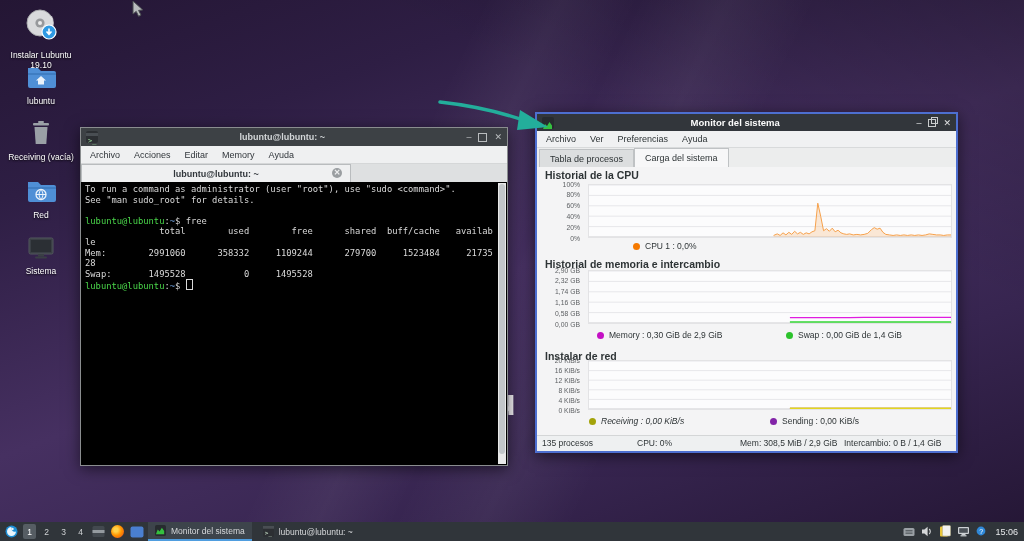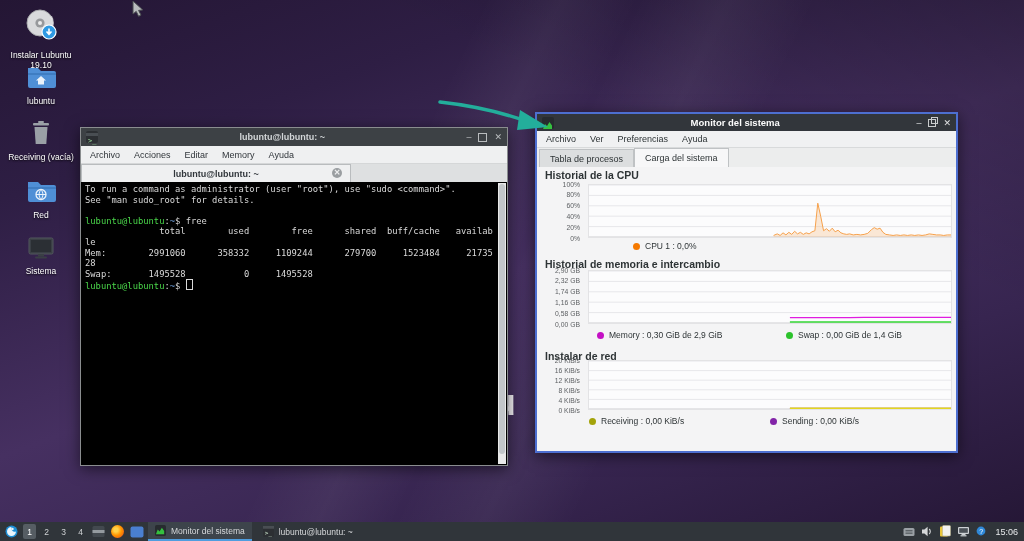--- a/index.html
+++ b/index.html
@@ -297,33 +297,39 @@
           <line x1="0" x2="100" y1="40" y2="40" stroke="#e7e7ea" vector-effect="non-scaling-stroke"></line>
           <line x1="0" x2="100" y1="60" y2="60" stroke="#e7e7ea" vector-effect="non-scaling-stroke"></line>
           <line x1="0" x2="100" y1="80" y2="80" stroke="#e7e7ea" vector-effect="non-scaling-stroke"></line>
           <line x1="0" x2="100" y1="100" y2="100" stroke="#cfcfd2" vector-effect="non-scaling-stroke"></line>
           <polyline points="55.5,99 100,99" fill="none" stroke="#8224a8" stroke-width="1.4" vector-effect="non-scaling-stroke"></polyline>
           <polyline points="55.5,98.4 100,98.4" fill="none" stroke="#e3d81c" stroke-width="1.4" vector-effect="non-scaling-stroke"></polyline>
         </svg>
       </div>
   <div id="legend-2"></div>
 
+  <div class="mon-status">
+    <span style="left:5px;">135 procesos</span>
+    <span style="left:100px;">CPU: 0%</span>
+    <span style="left:203px;">Mem: 308,5 MiB / 2,9 GiB</span>
+    <span style="left:307px;">Intercambio: 0 B / 1,4 GiB</span>
+  </div>
  <div class="legend-item" style="left: 52px; top: 127px; padding-left: 44px;">
         <i style="background: rgb(245, 121, 0);"></i>
         <span>CPU 1 : 0,0%</span>
       </div>
       <div class="legend-item" style="left: 40px; top: 216px; margin-left: 20px;">
         <i style="background: rgb(196, 16, 196);"></i>
         <span>Memory : 0,30 GiB de 2,9 GiB</span>
       </div>
       <div class="legend-item" style="left: 249px; top: 216px;">
         <i style="background: rgb(44, 194, 44);"></i>
         <span>Swap : 0,00 GiB de 1,4 GiB</span>
       </div>
-      <div class="legend-item" style="left: 52px; top: 302px;">
+      <div class="legend-item" style="left: 52px; top: 302px; font-style: italic;">
         <i style="background: rgb(163, 163, 10);"></i>
         <span>Receiving : 0,00 KiB/s</span>
       </div>
       <div class="legend-item" style="left: 233px; top: 302px;">
         <i style="background: rgb(130, 36, 168);"></i>
         <span>Sending : 0,00 KiB/s</span>
       </div>
     </div>
 </div>
 

